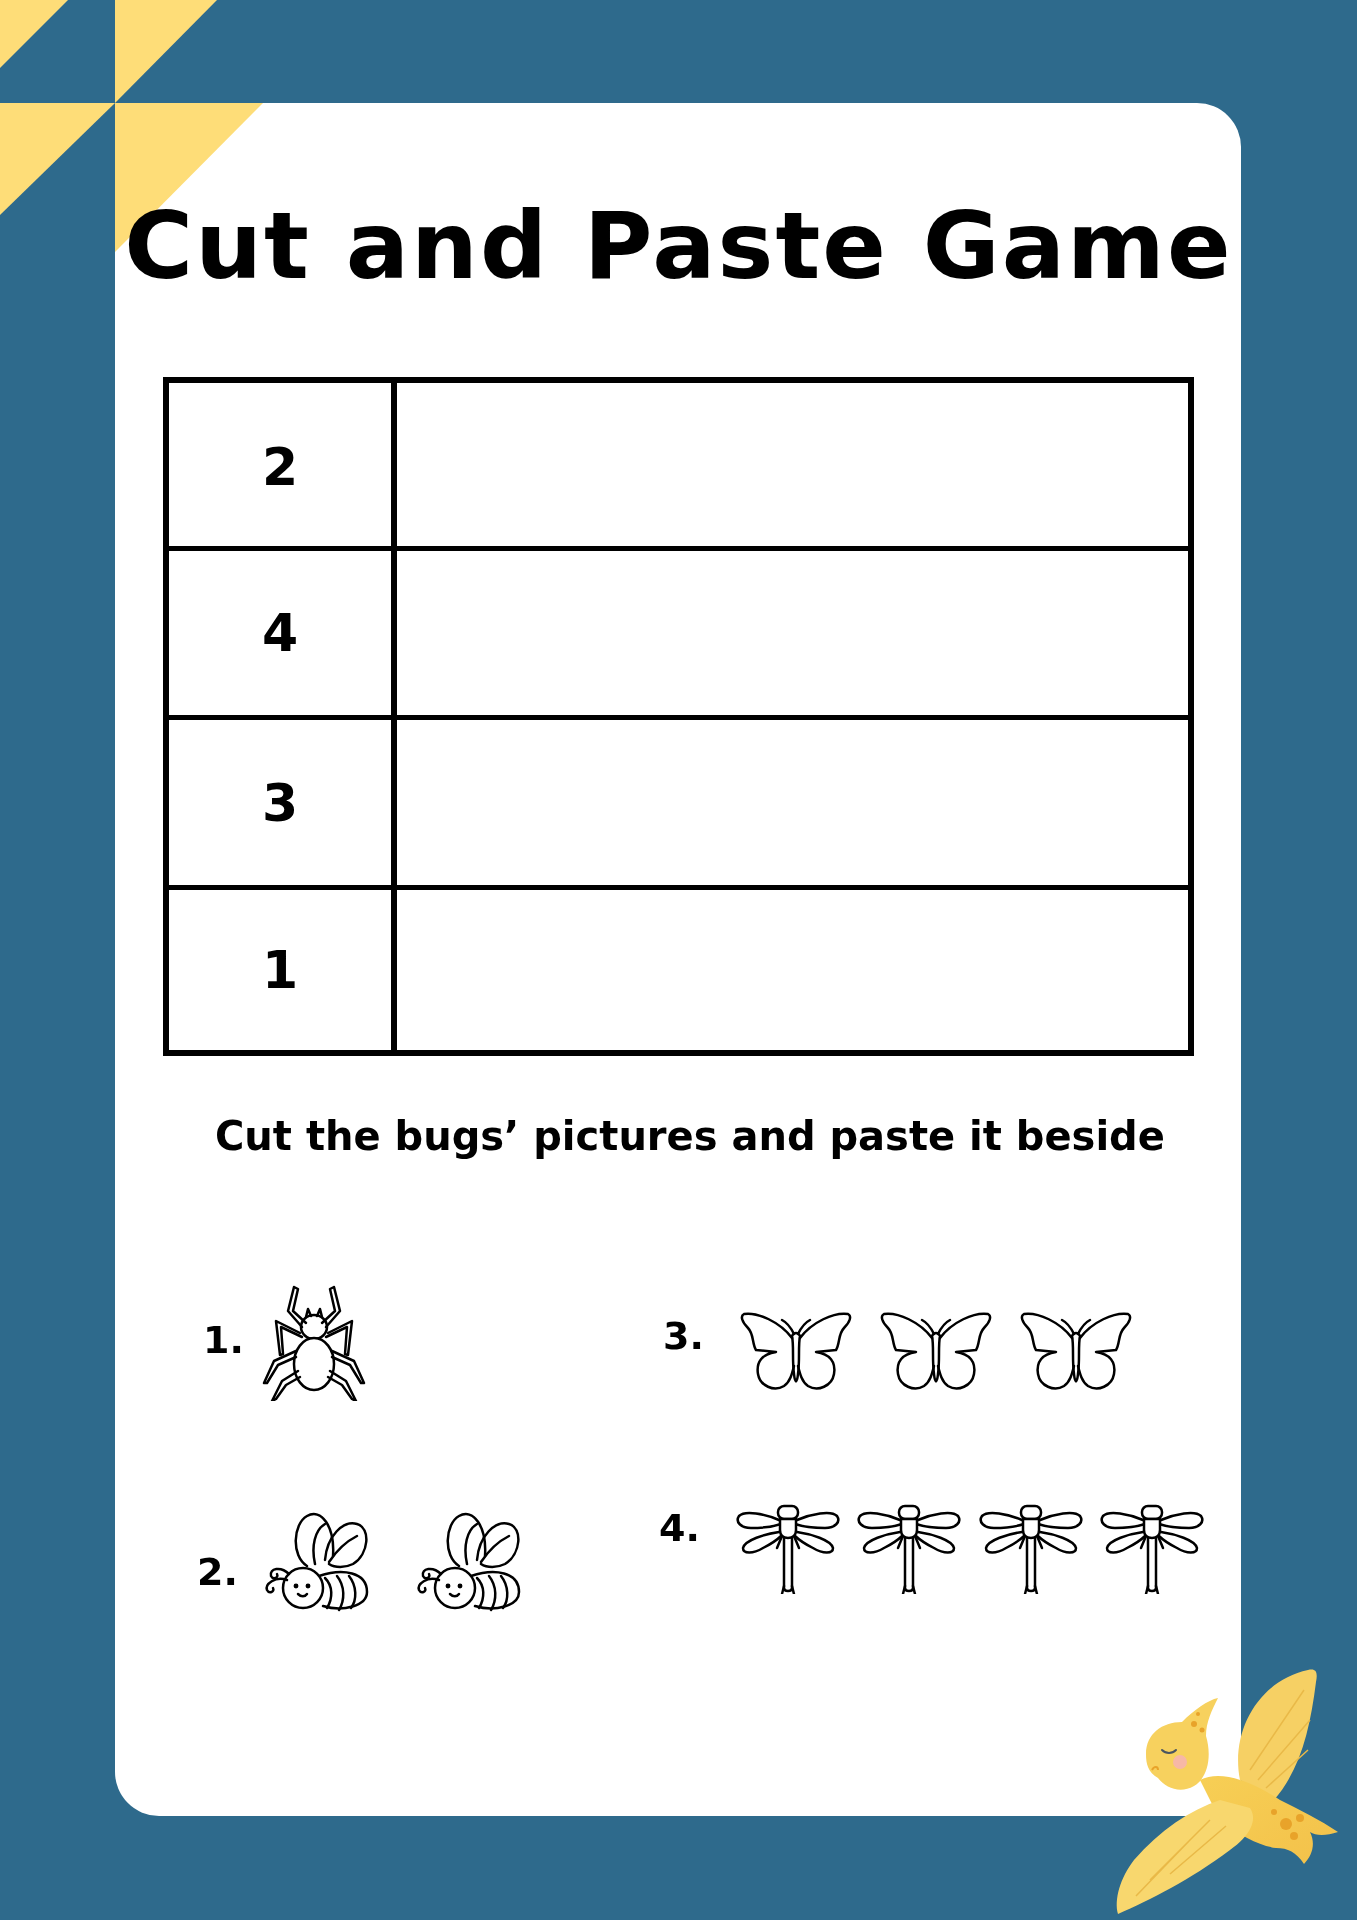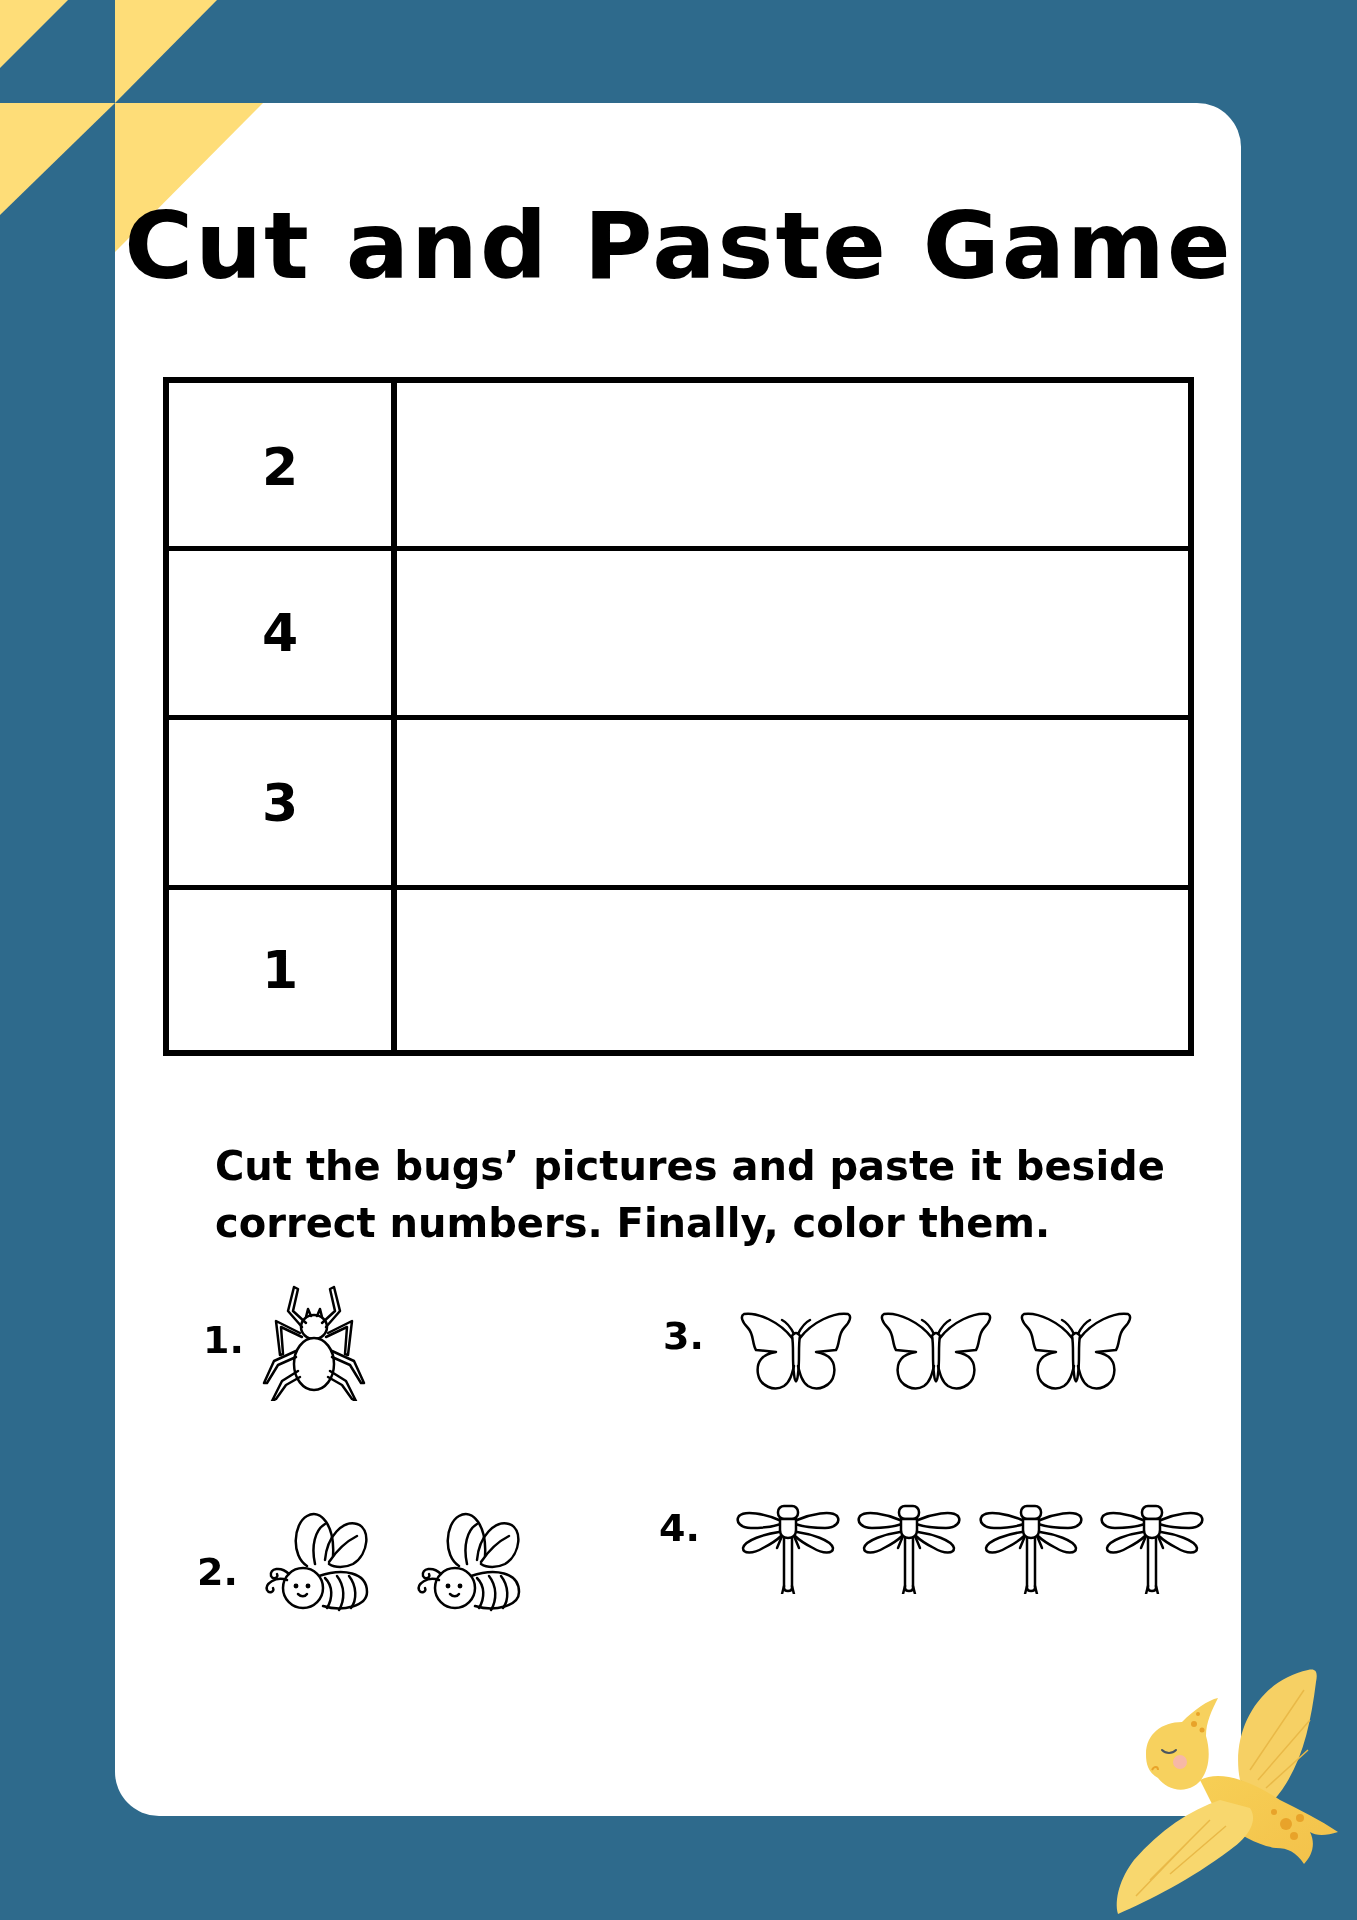--- a/index.html
+++ b/index.html
@@ -6,21 +6,21 @@
   body { width:1357px; height:1920px; position:relative; overflow:hidden; background:#2e6a8c; font-family:"DejaVu Sans", sans-serif; }
   .deco { position:absolute; left:0; top:0; }
   .card { position:absolute; left:115px; top:103px; width:1126px; height:1713px; background:#ffffff; border-radius:0 44px 0 44px; }
   .card-mask { position:absolute; left:115px; top:103px; }
   .title { position:absolute; left:0; top:192px; width:1357px; text-align:center; font-family:"DejaVu Sans", sans-serif; font-weight:bold; font-size:92px; letter-spacing:2px; color:#000; line-height:110px; transform:scaleX(1.02); }
   .worktable { position:absolute; left:163px; top:377px; width:1031px; height:679px; border:6px solid #000; box-sizing:border-box; }
   .row { position:absolute; left:0; width:100%; height:168px; box-sizing:border-box; }
   .row + .row { border-top:5px solid #000; }
   .num-cell { position:absolute; left:0; top:0; width:228px; height:100%; border-right:6px solid #000; box-sizing:border-box; display:flex; align-items:center; justify-content:center; font-family:"DejaVu Sans", sans-serif; font-weight:bold; font-size:52px; color:#000; }
   .paste-cell { position:absolute; left:234px; right:0; top:0; height:100%; }
-  .instr { position:absolute; left:215px; top:1108px; width:960px; font-family:"DejaVu Sans", sans-serif; font-weight:bold; font-size:40px; line-height:57px; color:#000;margin-top:30px; }
+  .instr { position:absolute; left:215px; top:1108px; width:960px; font-family:"DejaVu Sans", sans-serif; font-weight:bold; font-size:40px; line-height:57px; color:#000; }
   .item-num { position:absolute; font-family:"DejaVu Sans", sans-serif; font-weight:bold; font-size:38px; color:#000; }
   .bug { position:absolute; }
   .dino { position:absolute; left:1090px; top:1660px; }
 </style>
 </head>
 <body>
 
 <svg class="deco" width="270" height="260" viewBox="0 0 270 260">
   <polygon points="0,0 68,0 0,68" fill="#fedd78"></polygon>
   <polygon points="115,0 217,0 115,103" fill="#fedd78"></polygon>
@@ -48,21 +48,20 @@
     <div class="paste-cell"></div>
   </div>
   <div class="row" style="top:502px;height:165px;">
     <div class="num-cell">1</div>
     <div class="paste-cell"></div>
   </div>
 </div>
 
 <div class="instr">
   <div>Cut the bugs’ pictures and paste it beside</div>
-  <div>correct numbers. Finally, color them.</div>
 </div>
 
 <div class="item-num" style="left:203px;top:1318px;">1.</div>
 <svg class="bug" style="left:262px;top:1285px;" width="104" height="116" viewBox="0 0 104 116">
   <g fill="none" stroke="#000" stroke-width="2.5" stroke-linejoin="round" stroke-linecap="round">
     <ellipse cx="52" cy="42" rx="13" ry="12" fill="#fff"></ellipse>
     <path d="M44 32 L46 24 L49 31"></path>
       <path d="M60 32 L58 24 L55 31"></path>
     <ellipse cx="52" cy="79" rx="20" ry="26" fill="#fff"></ellipse>
     <path d="M40 42 L26 26 L32 2 L36 4 L31 26 L44 38"></path>

